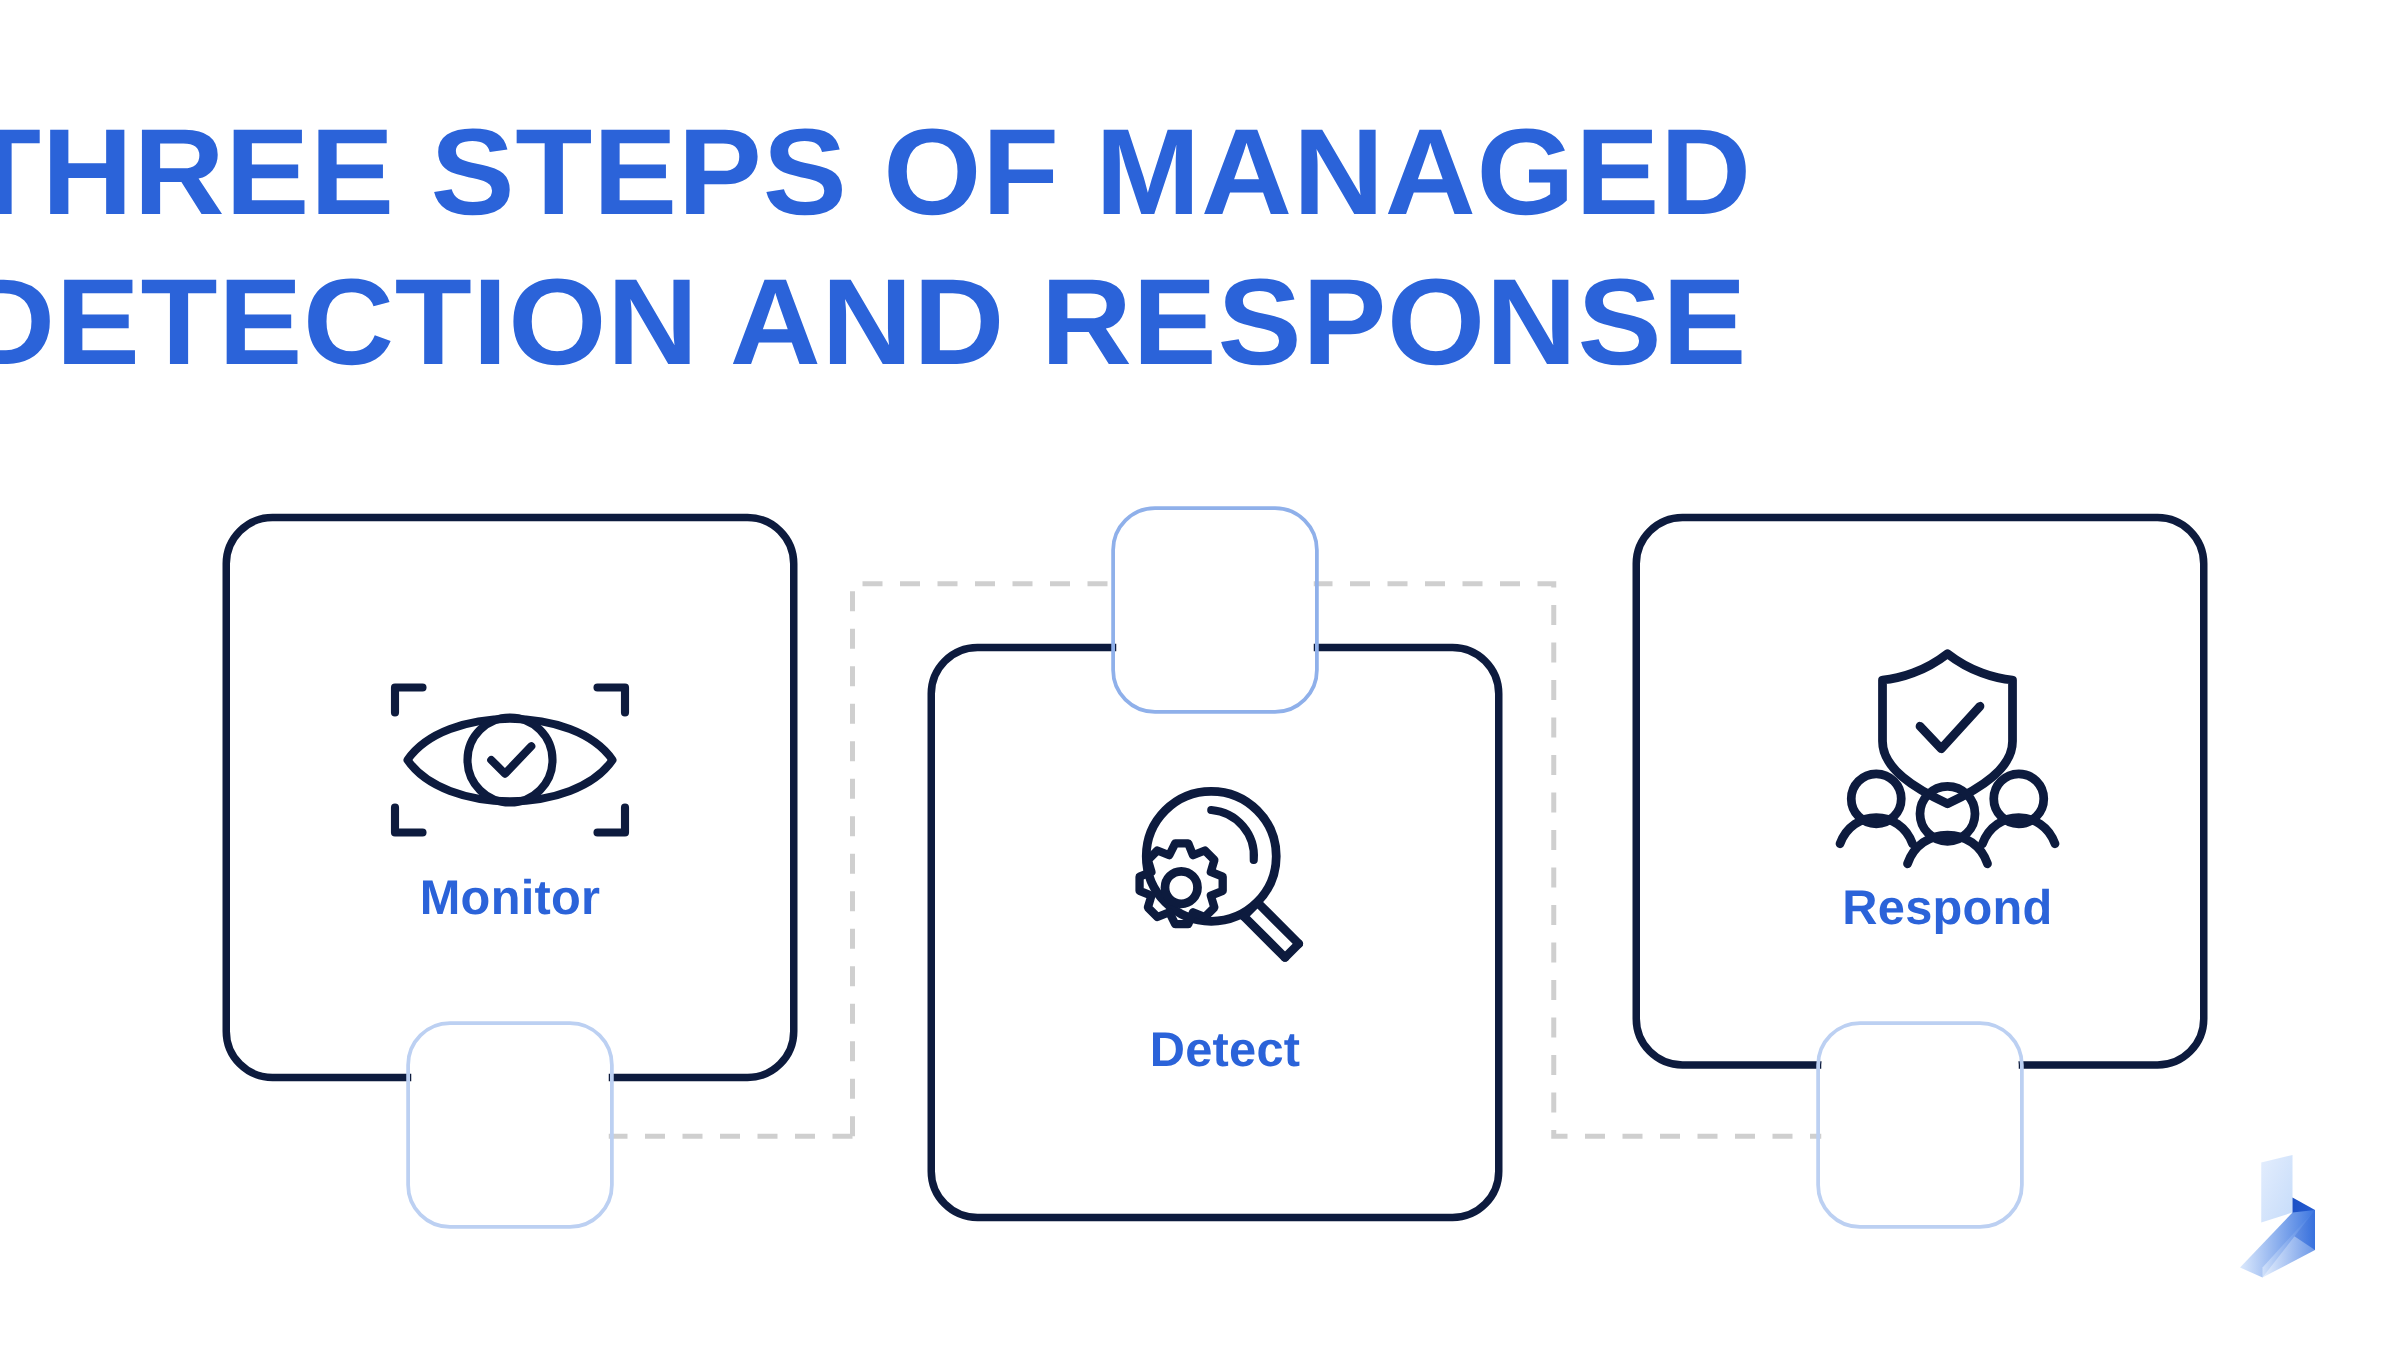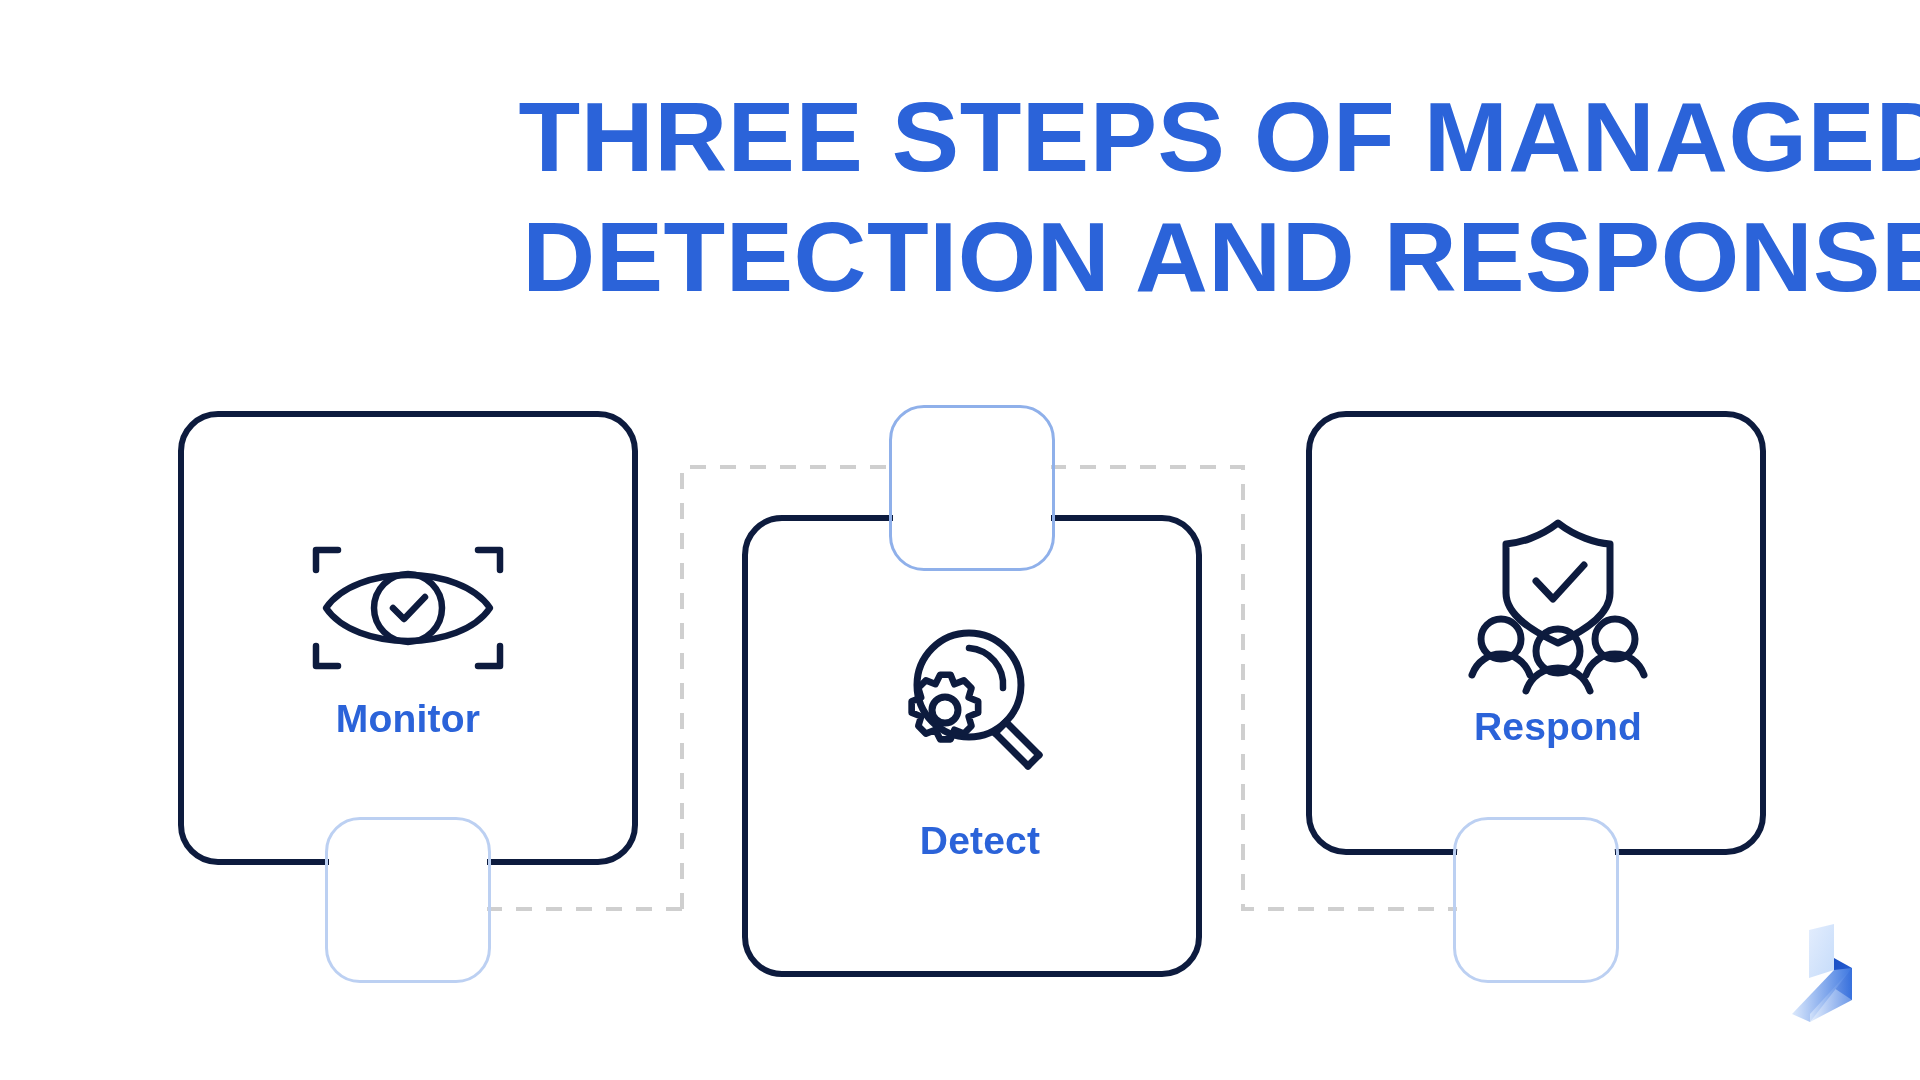--- a/index.html
+++ b/index.html
@@ -19,21 +19,21 @@
     height: 1080px;
     background: #ffffff;
   }
 
   
   .title-block {
     position: absolute;
     top: 88px;
     left: 0;
     width: 1920px;
-    text-align: right;
+    text-align: left;
     line-height: 1.0;
   }
   .title-line {
     display: block;
     color: #2b63d9;
     font-size: 98px;
     font-weight: 900;
     letter-spacing: 0.5px;
     text-transform: uppercase;
     font-family: "Liberation Sans", "DejaVu Sans", sans-serif;

